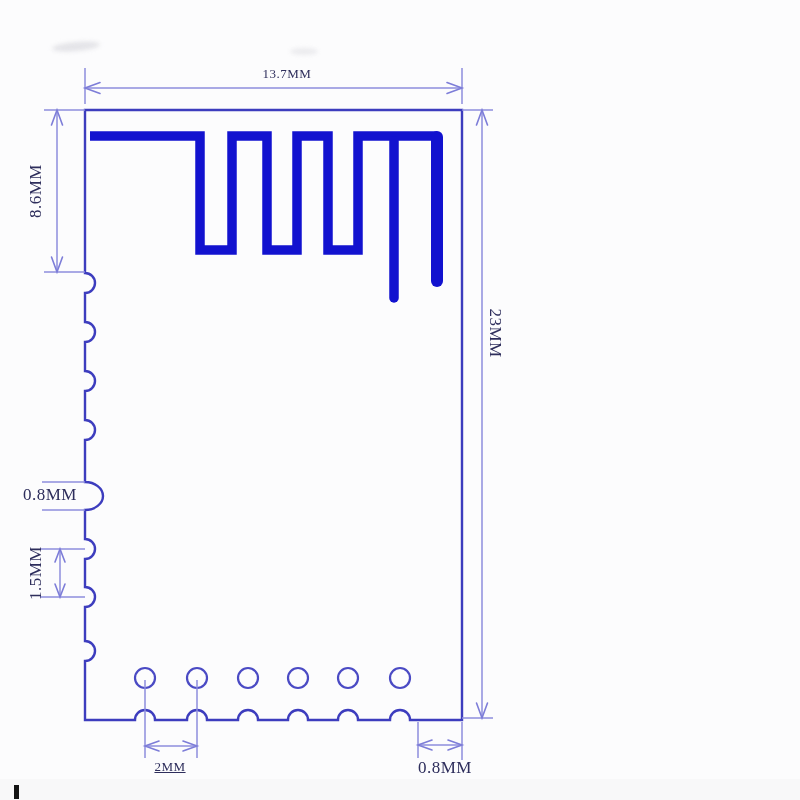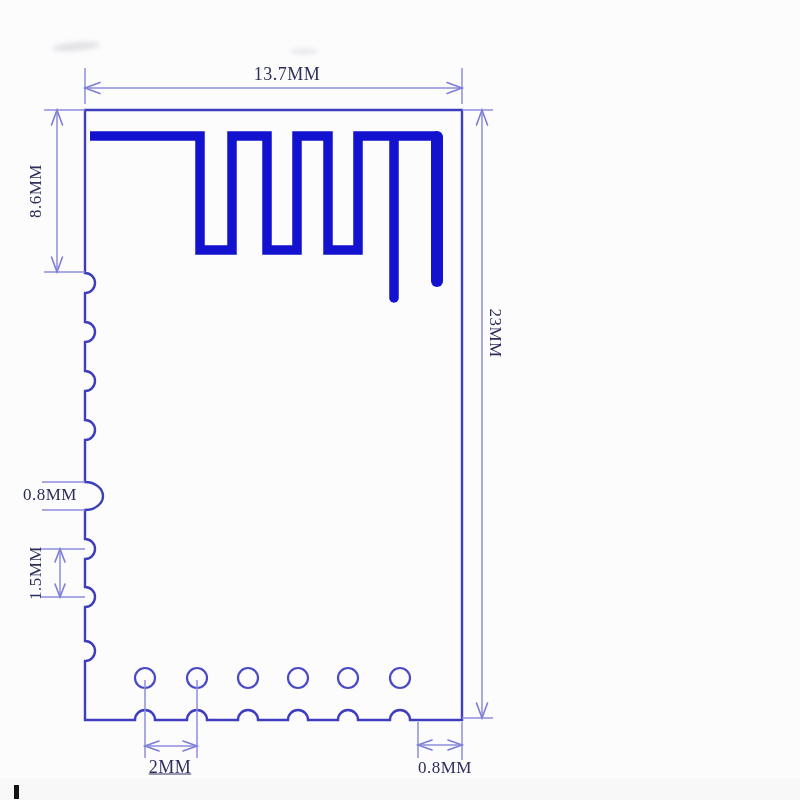--- a/index.html
+++ b/index.html
@@ -17,21 +17,21 @@
   .drawing-svg{position:absolute;left:0;top:0;}
   .outline{fill:none;stroke:var(--outline);stroke-width:2.4;}
   .antenna{fill:none;stroke:var(--antenna);stroke-width:9.5;stroke-linejoin:miter;stroke-linecap:butt;}
   .antenna-stub{fill:none;stroke:var(--antenna);stroke-width:9.5;stroke-linecap:round;}
   .antenna-stub-thick{fill:none;stroke:var(--antenna);stroke-width:12;stroke-linecap:round;}
   .hole{fill:none;stroke:var(--hole);stroke-width:2.2;}
   .dim{stroke:var(--dimension);stroke-width:1.5;fill:none;}
   .arr{stroke:var(--arrow);stroke-width:1.6;fill:none;stroke-linecap:round;}
   .label{position:absolute;color:var(--text);white-space:nowrap;transform:translate(-50%,-50%);
          font-family:"Liberation Serif", serif;letter-spacing:0.5px;}
-  .lbl-lg{font-size:18px;}
+  .lbl-lg{font-size:13px;}
   .lbl-md{font-size:17px;}
   .rot-ccw{transform:translate(-50%,-50%) rotate(-90deg);}
   .rot-cw{transform:translate(-50%,-50%) rotate(90deg);}
   .smudge{position:absolute;background:#e4e4e8;border-radius:50%;filter:blur(2px);}
   .smudge.s1{left:52px;top:42px;width:48px;height:9px;transform:rotate(-5deg);}
   .smudge.s2{left:290px;top:48px;width:28px;height:7px;opacity:.7;}
   .corner-tick{position:absolute;left:14px;top:785px;width:5px;height:14px;background:#141414;}
   .bottom-band{position:absolute;left:0;top:779px;width:800px;height:21px;background:#f4f4f6;opacity:.55;}
 </style>
 </head>

